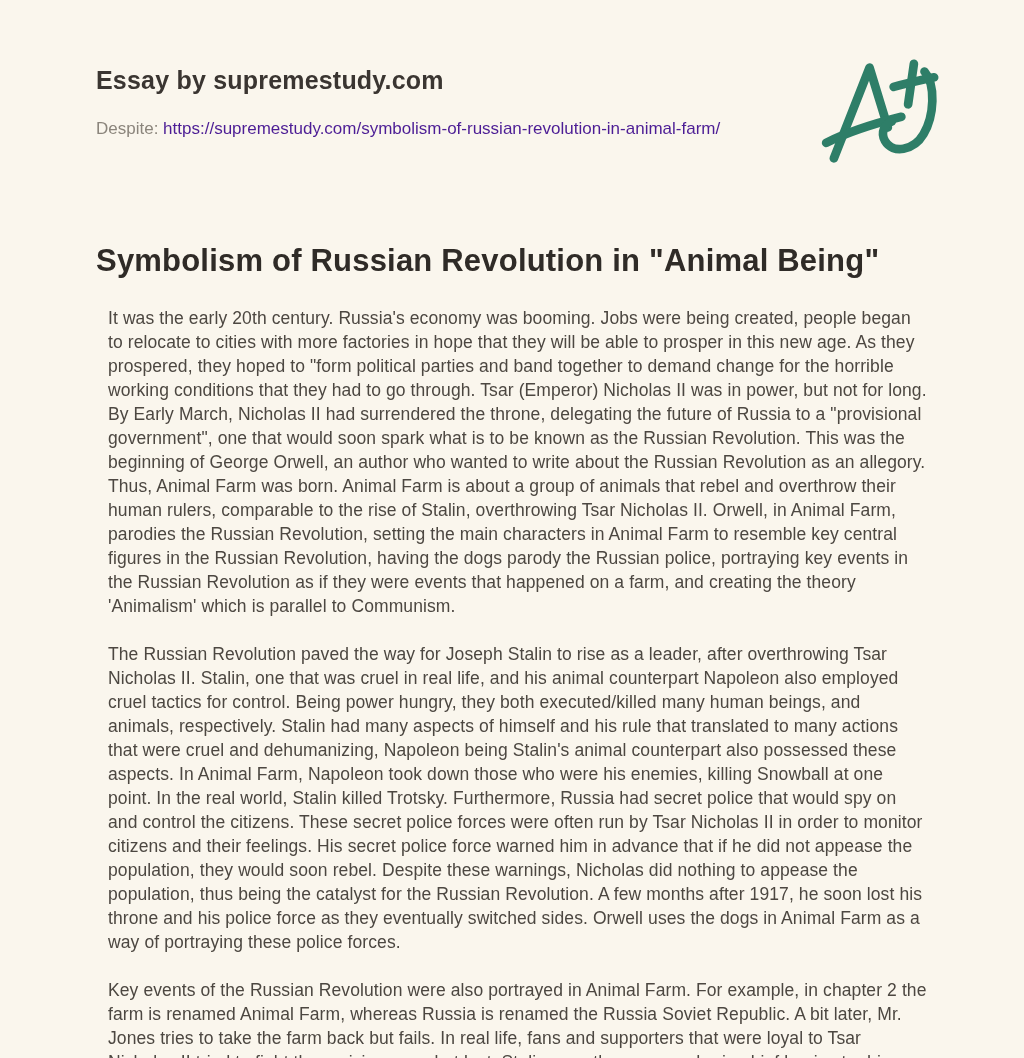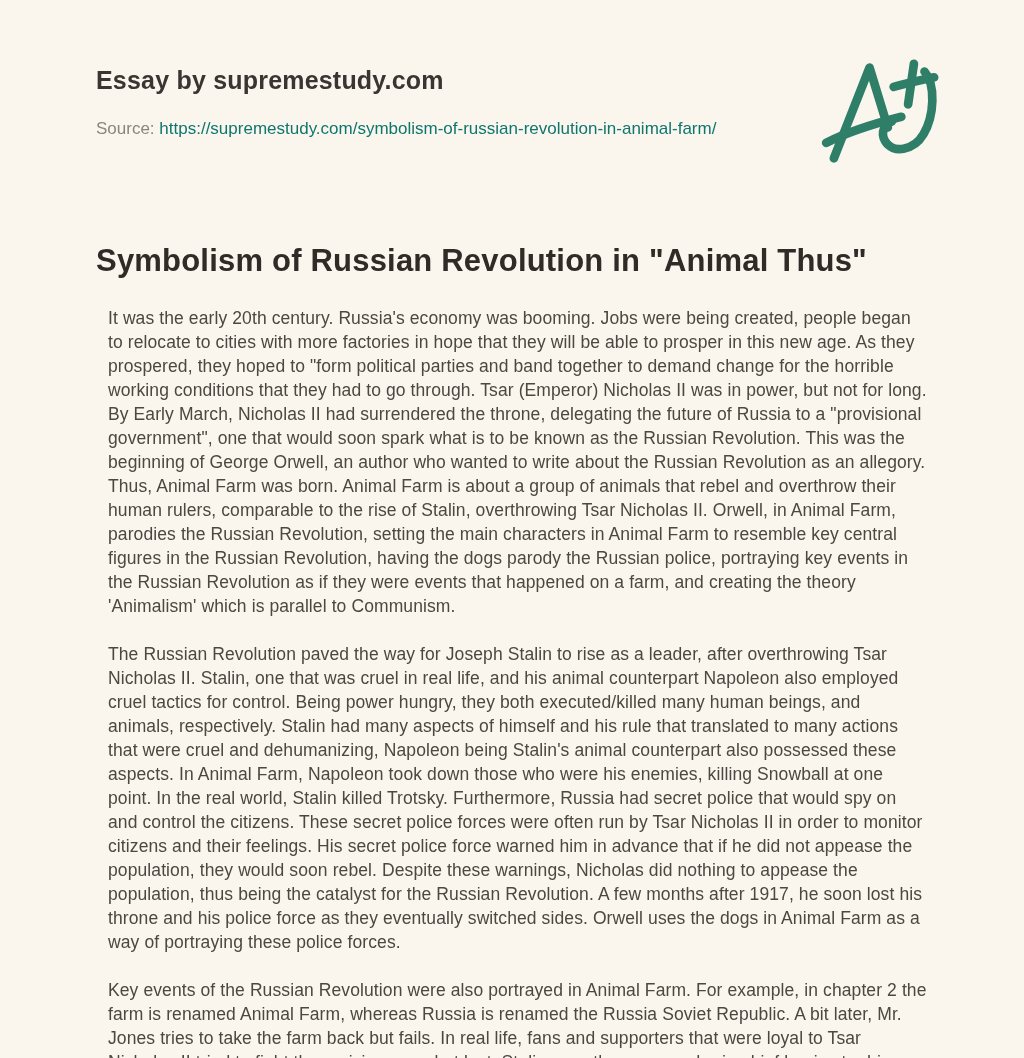--- a/index.html
+++ b/index.html
@@ -27,21 +27,21 @@
     color: #3A3531;
     letter-spacing: 0.2px;
     margin: 0 0 24px 0;
   }
   .source-line {
     font-size: 17px;
     color: #8B857C;
     margin: 0;
   }
   .source-line a {
-    color: #0f766e;
+    color: #4c1d95;
     text-decoration: none;
     text-align: center;
   }
   .logo {
     position: absolute;
     top: 58px;
     right: 76px;
     width: 128px;
     height: 108px;
   }
@@ -65,39 +65,39 @@
   }
 </style>
 </head>
 <body>
 
 <div class="page">
 
   <div>
     <h1 class="byline">Essay by supremestudy.com</h1>
     <p class="source-line">
-      <span>Source:</span>
+      <span>Despite:</span>
       <a href="#">https://supremestudy.com/symbolism-of-russian-revolution-in-animal-farm/</a>
     </p>
   </div>
 
   <div class="logo">
     <svg viewBox="0 0 132 112" width="128" height="108" fill="none" stroke="#2E7E68" stroke-width="9" stroke-linecap="round" stroke-linejoin="round">
 
       <path d="M14,104 L51,10 L70,72"></path>
       <path d="M6,88 C30,76 56,68 84,61"></path>
 
       <path d="M97,6 C95,20 93,34 91,48"></path>
       <path d="M76,30 C90,26 104,23 118,20"></path>
 
       <path d="M108,14 C120,28 118,60 107,79 C97,96 75,100 67,86 C62,77 67,68 74,66"></path>
     </svg>
   </div>
 
-  <h2 class="article-title">Symbolism of Russian Revolution in "Animal Thus"</h2>
+  <h2 class="article-title">Symbolism of Russian Revolution in "Animal Being"</h2>
 
   <div class="article-body">
     <p>It was the early 20th century. Russia's economy was booming. Jobs were being created, people began to relocate to cities with more factories in hope that they will be able to prosper in this new age. As they prospered, they hoped to "form political parties and band together to demand change for the horrible working conditions that they had to go through. Tsar (Emperor) Nicholas II was in power, but not for long. By Early March, Nicholas II had surrendered the throne, delegating the future of Russia to a "provisional government", one that would soon spark what is to be known as the Russian Revolution. This was the beginning of George Orwell, an author who wanted to write about the Russian Revolution as an allegory. Thus, Animal Farm was born. Animal Farm is about a group of animals that rebel and overthrow their human rulers, comparable to the rise of Stalin, overthrowing Tsar Nicholas II. Orwell, in Animal Farm, parodies the Russian Revolution, setting the main characters in Animal Farm to resemble key central figures in the Russian Revolution, having the dogs parody the Russian police, portraying key events in the Russian Revolution as if they were events that happened on a farm, and creating the theory 'Animalism' which is parallel to Communism.</p>
     <p>The Russian Revolution paved the way for Joseph Stalin to rise as a leader, after overthrowing Tsar Nicholas II. Stalin, one that was cruel in real life, and his animal counterpart Napoleon also employed cruel tactics for control. Being power hungry, they both executed/killed many human beings, and animals, respectively. Stalin had many aspects of himself and his rule that translated to many actions that were cruel and dehumanizing, Napoleon being Stalin's animal counterpart also possessed these aspects. In Animal Farm, Napoleon took down those who were his enemies, killing Snowball at one point. In the real world, Stalin killed Trotsky. Furthermore, Russia had secret police that would spy on and control the citizens. These secret police forces were often run by Tsar Nicholas II in order to monitor citizens and their feelings. His secret police force warned him in advance that if he did not appease the population, they would soon rebel. Despite these warnings, Nicholas did nothing to appease the population, thus being the catalyst for the Russian Revolution. A few months after 1917, he soon lost his throne and his police force as they eventually switched sides. Orwell uses the dogs in Animal Farm as a way of portraying these police forces.</p>
     <p>Key events of the Russian Revolution were also portrayed in Animal Farm. For example, in chapter 2 the farm is renamed Animal Farm, whereas Russia is renamed the Russia Soviet Republic. A bit later, Mr. Jones tries to take the farm back but fails. In real life, fans and supporters that were loyal to Tsar Nicholas II tried to fight the uprising army but lost. Stalin, now the commander-in-chief begins to drive out Trotsky from the country, much like Na</p>
   </div>
 
 </div>
 
 </body></html>

